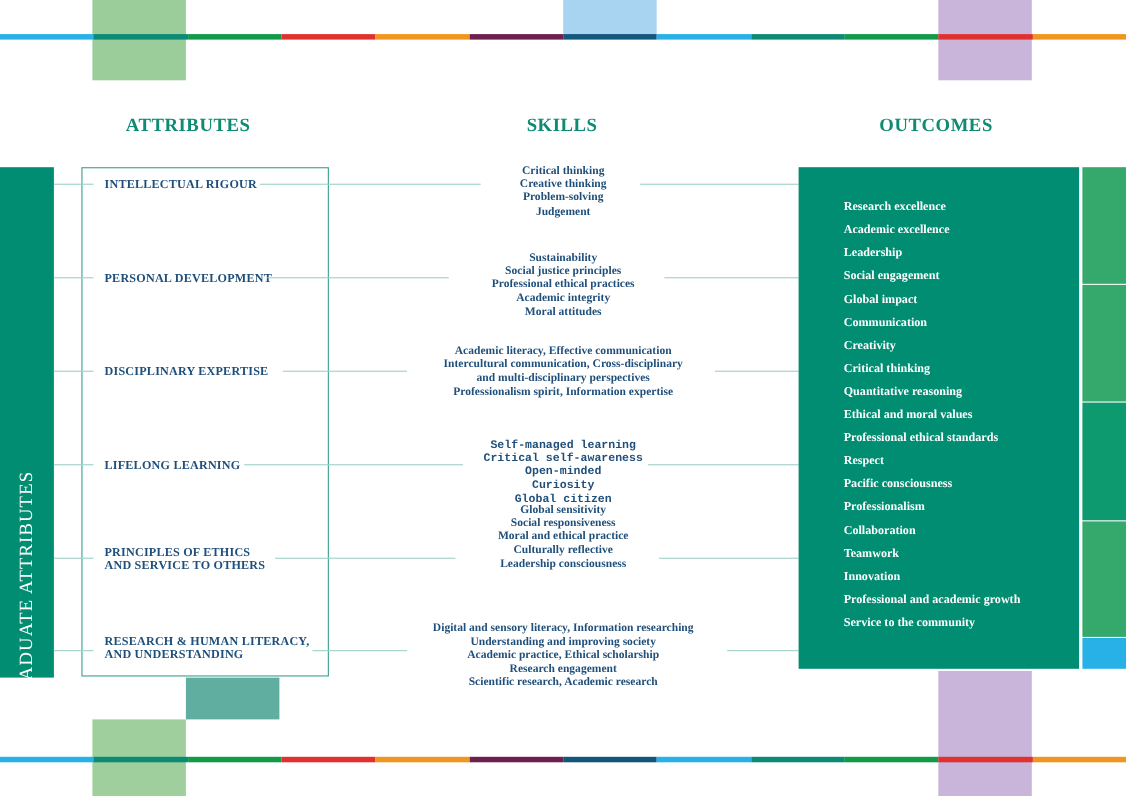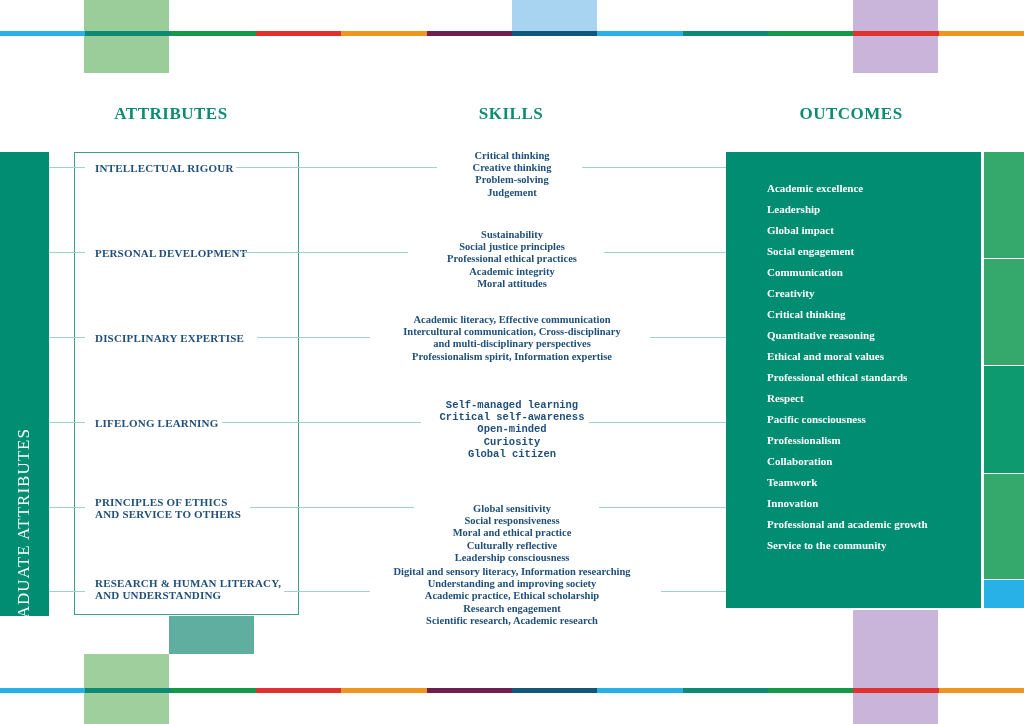--- a/index.html
+++ b/index.html
@@ -122,21 +122,21 @@
       <span class="skill-line">Curiosity</span>
       <span class="skill-line">Global citizen</span>
     </div>
     <div class="conn" style="left: 49px; width: 36px; top: 507px;"></div>
     <div class="attr-label" style="top: 496px;">
       <div>PRINCIPLES OF ETHICS</div>
       <div>AND SERVICE TO OTHERS</div>
     </div>
     <div class="conn" style="left: 250px; width: 164.1px; top: 507px;"></div>
     <div class="conn" style="left: 599px; width: 127px; top: 507px;"></div>
-    <div class="skill-group" style="top: 503px;">
+    <div class="skill-group" style="top: 458px;">
       <span class="skill-line">Global sensitivity</span>
       <span class="skill-line">Social responsiveness</span>
       <span class="skill-line">Moral and ethical practice</span>
       <span class="skill-line">Culturally reflective</span>
       <span class="skill-line">Leadership consciousness</span>
     </div>
     <div class="conn" style="left: 49px; width: 36px; top: 591px;"></div>
     <div class="attr-label" style="top: 577px;">
       <div>RESEARCH &amp; HUMAN LITERACY,</div>
       <div>AND UNDERSTANDING</div>
@@ -147,24 +147,25 @@
       <span class="skill-line">Digital and sensory literacy, Information researching</span>
       <span class="skill-line">Understanding and improving society</span>
       <span class="skill-line">Academic practice, Ethical scholarship</span>
       <span class="skill-line">Research engagement</span>
       <span class="skill-line">Scientific research, Academic research</span>
     </div>
   </div>
 
 <div class="out-box"></div>
 <ul class="out-list" id="out-list">
+    <li class="out-item">Research excellence</li>
     <li class="out-item">Academic excellence</li>
     <li class="out-item">Leadership</li>
+    <li class="out-item">Social engagement</li>
     <li class="out-item">Global impact</li>
-    <li class="out-item">Social engagement</li>
     <li class="out-item">Communication</li>
     <li class="out-item">Creativity</li>
     <li class="out-item">Critical thinking</li>
     <li class="out-item">Quantitative reasoning</li>
     <li class="out-item">Ethical and moral values</li>
     <li class="out-item">Professional ethical standards</li>
     <li class="out-item">Respect</li>
     <li class="out-item">Pacific consciousness</li>
     <li class="out-item">Professionalism</li>
     <li class="out-item">Collaboration</li>

